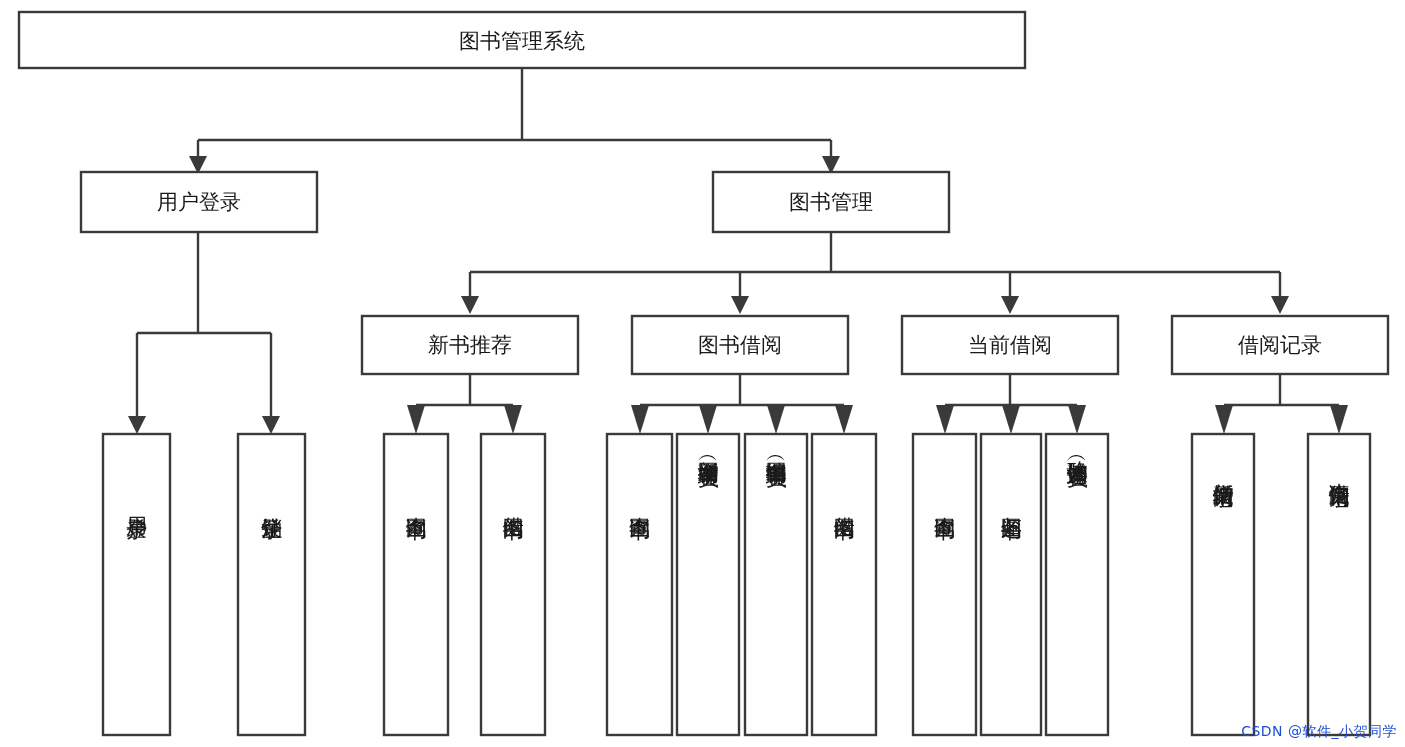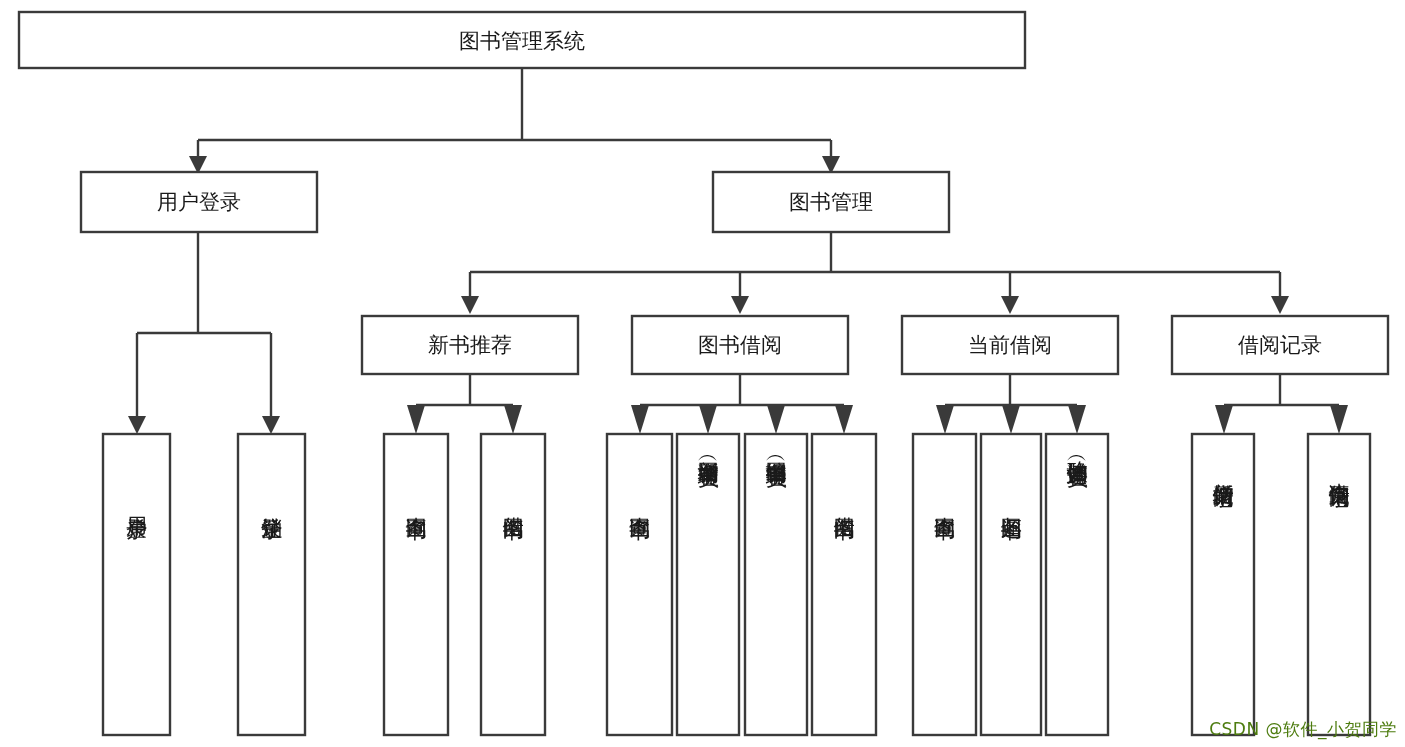--- a/index.html
+++ b/index.html
@@ -65,22 +65,22 @@
     color: #1a1a1a;
     line-height: 1.06;
     letter-spacing: 1px;
     white-space: nowrap;
   }
   .watermark {
     position: absolute;
     right: 8px;
     bottom: 6px;
     font-family: "DejaVu Sans", "Liberation Sans", sans-serif;
-    font-size: 17px;
-    color: #4d7c0f;
+    font-size: 14px;
+    color: #1d4ed8;
     letter-spacing: 0.5px;
     user-select: none;
   }
 </style>
 </head>
 <body>
 
 <div id="diagram-root">
 
   <svg class="flow" viewBox="0 0 1405 747">

